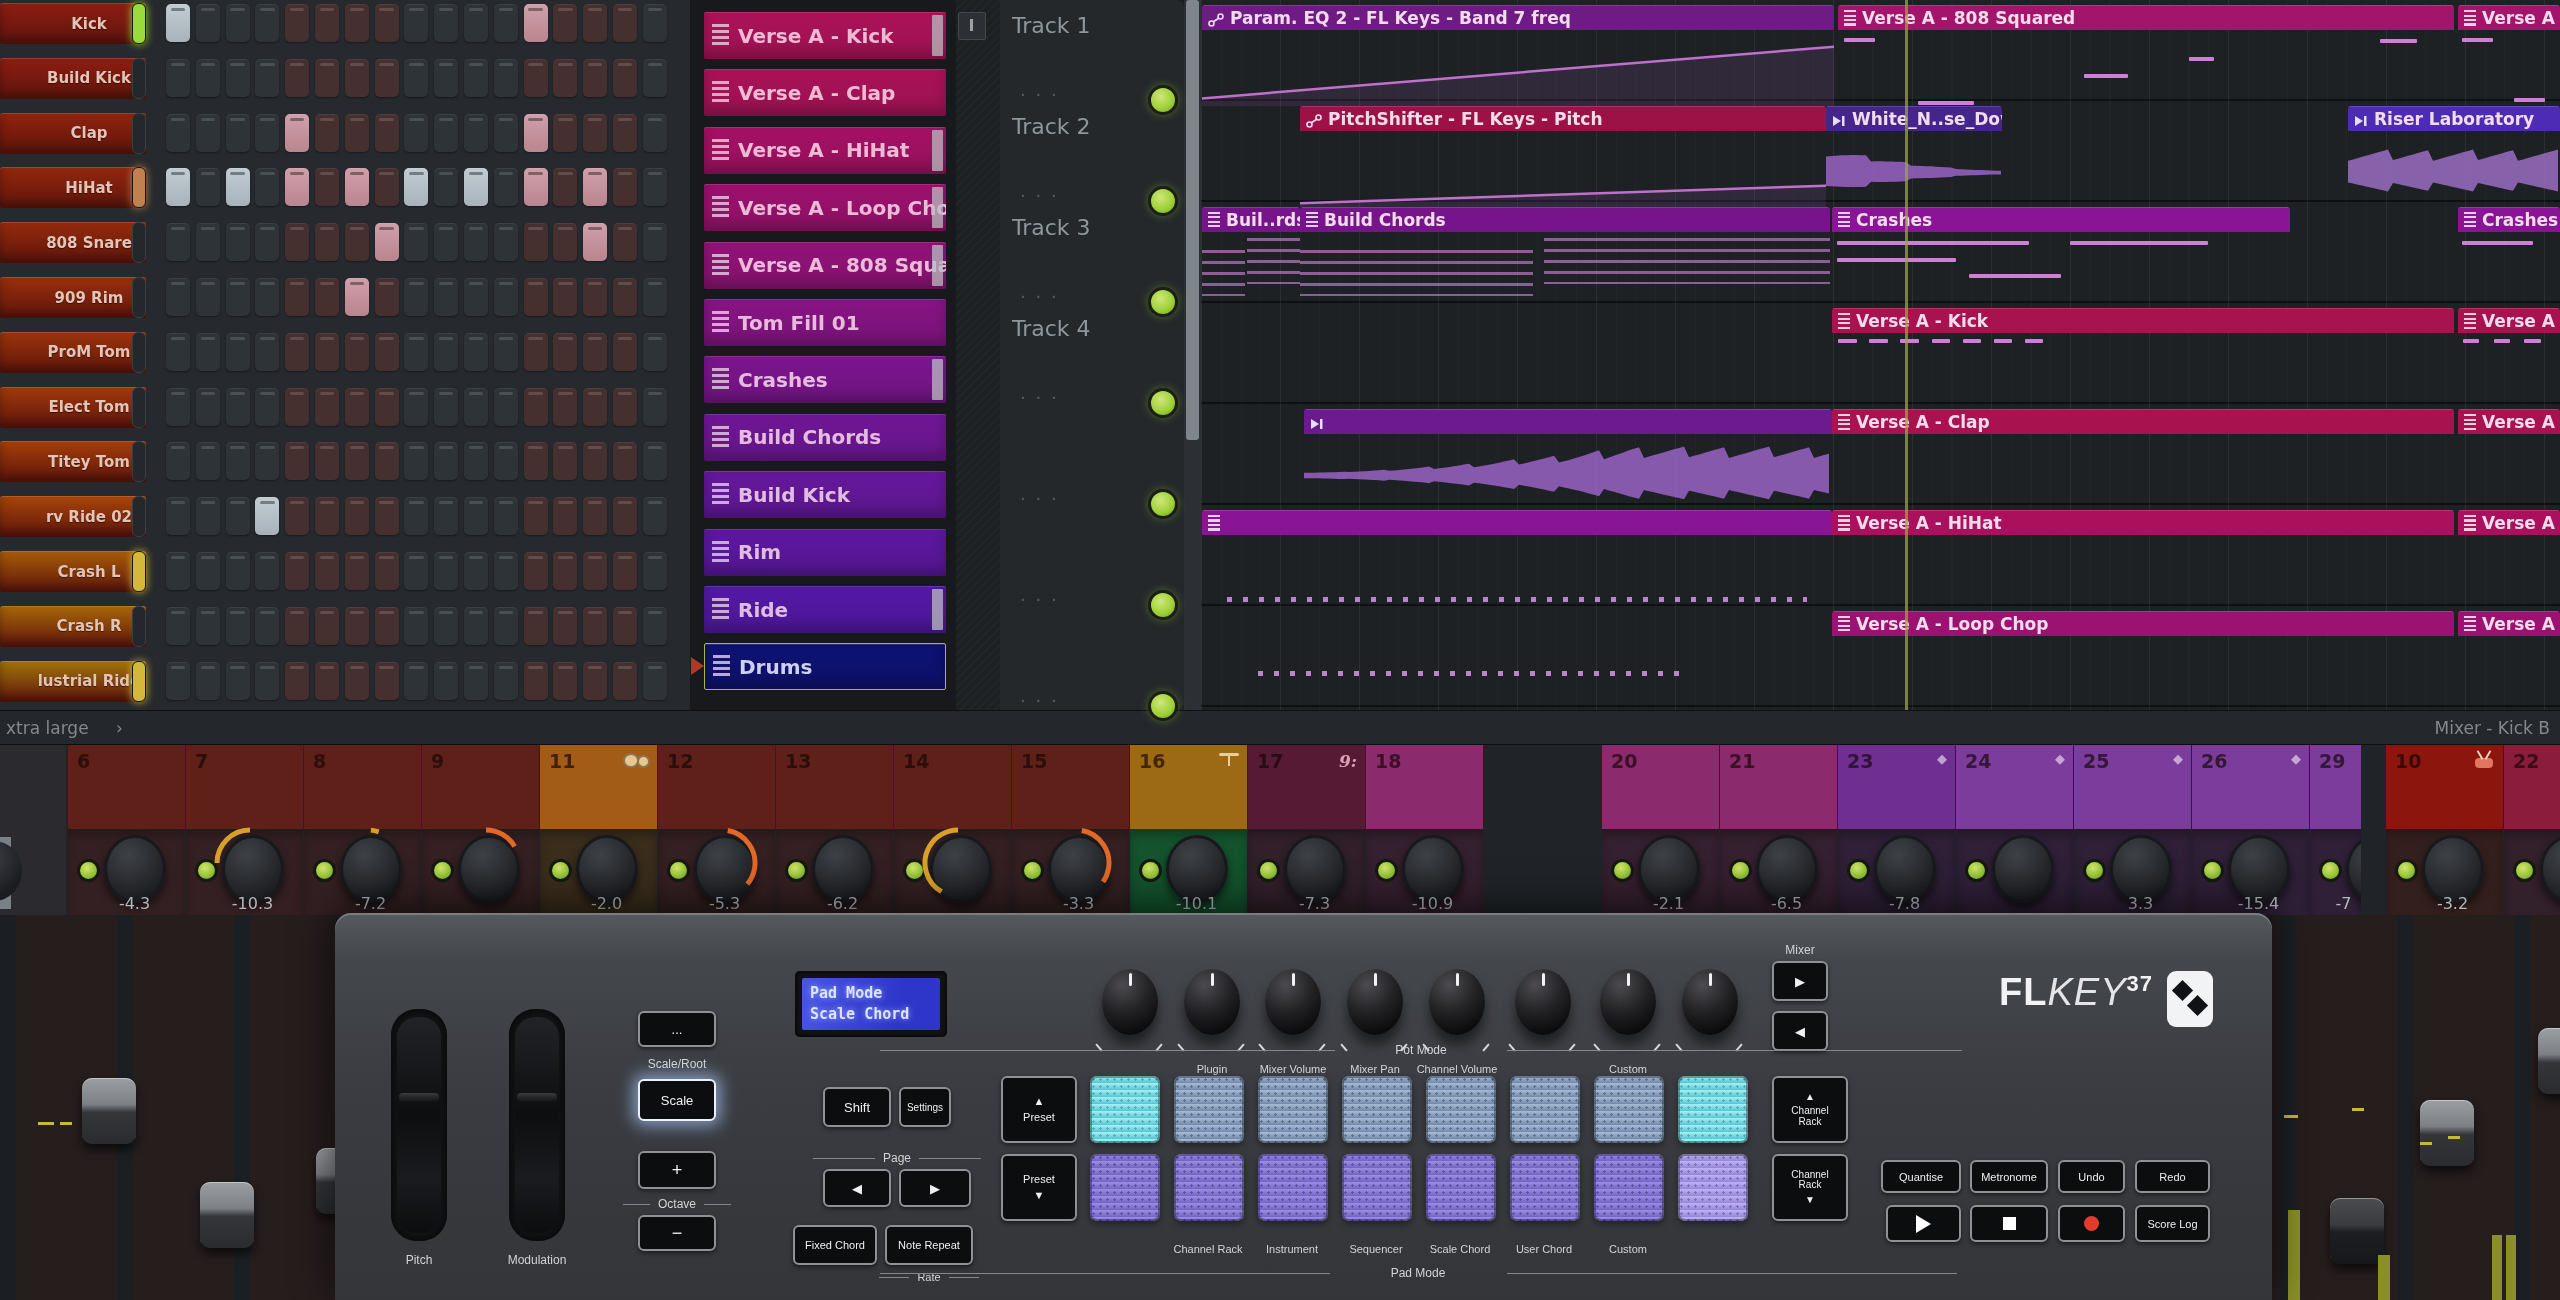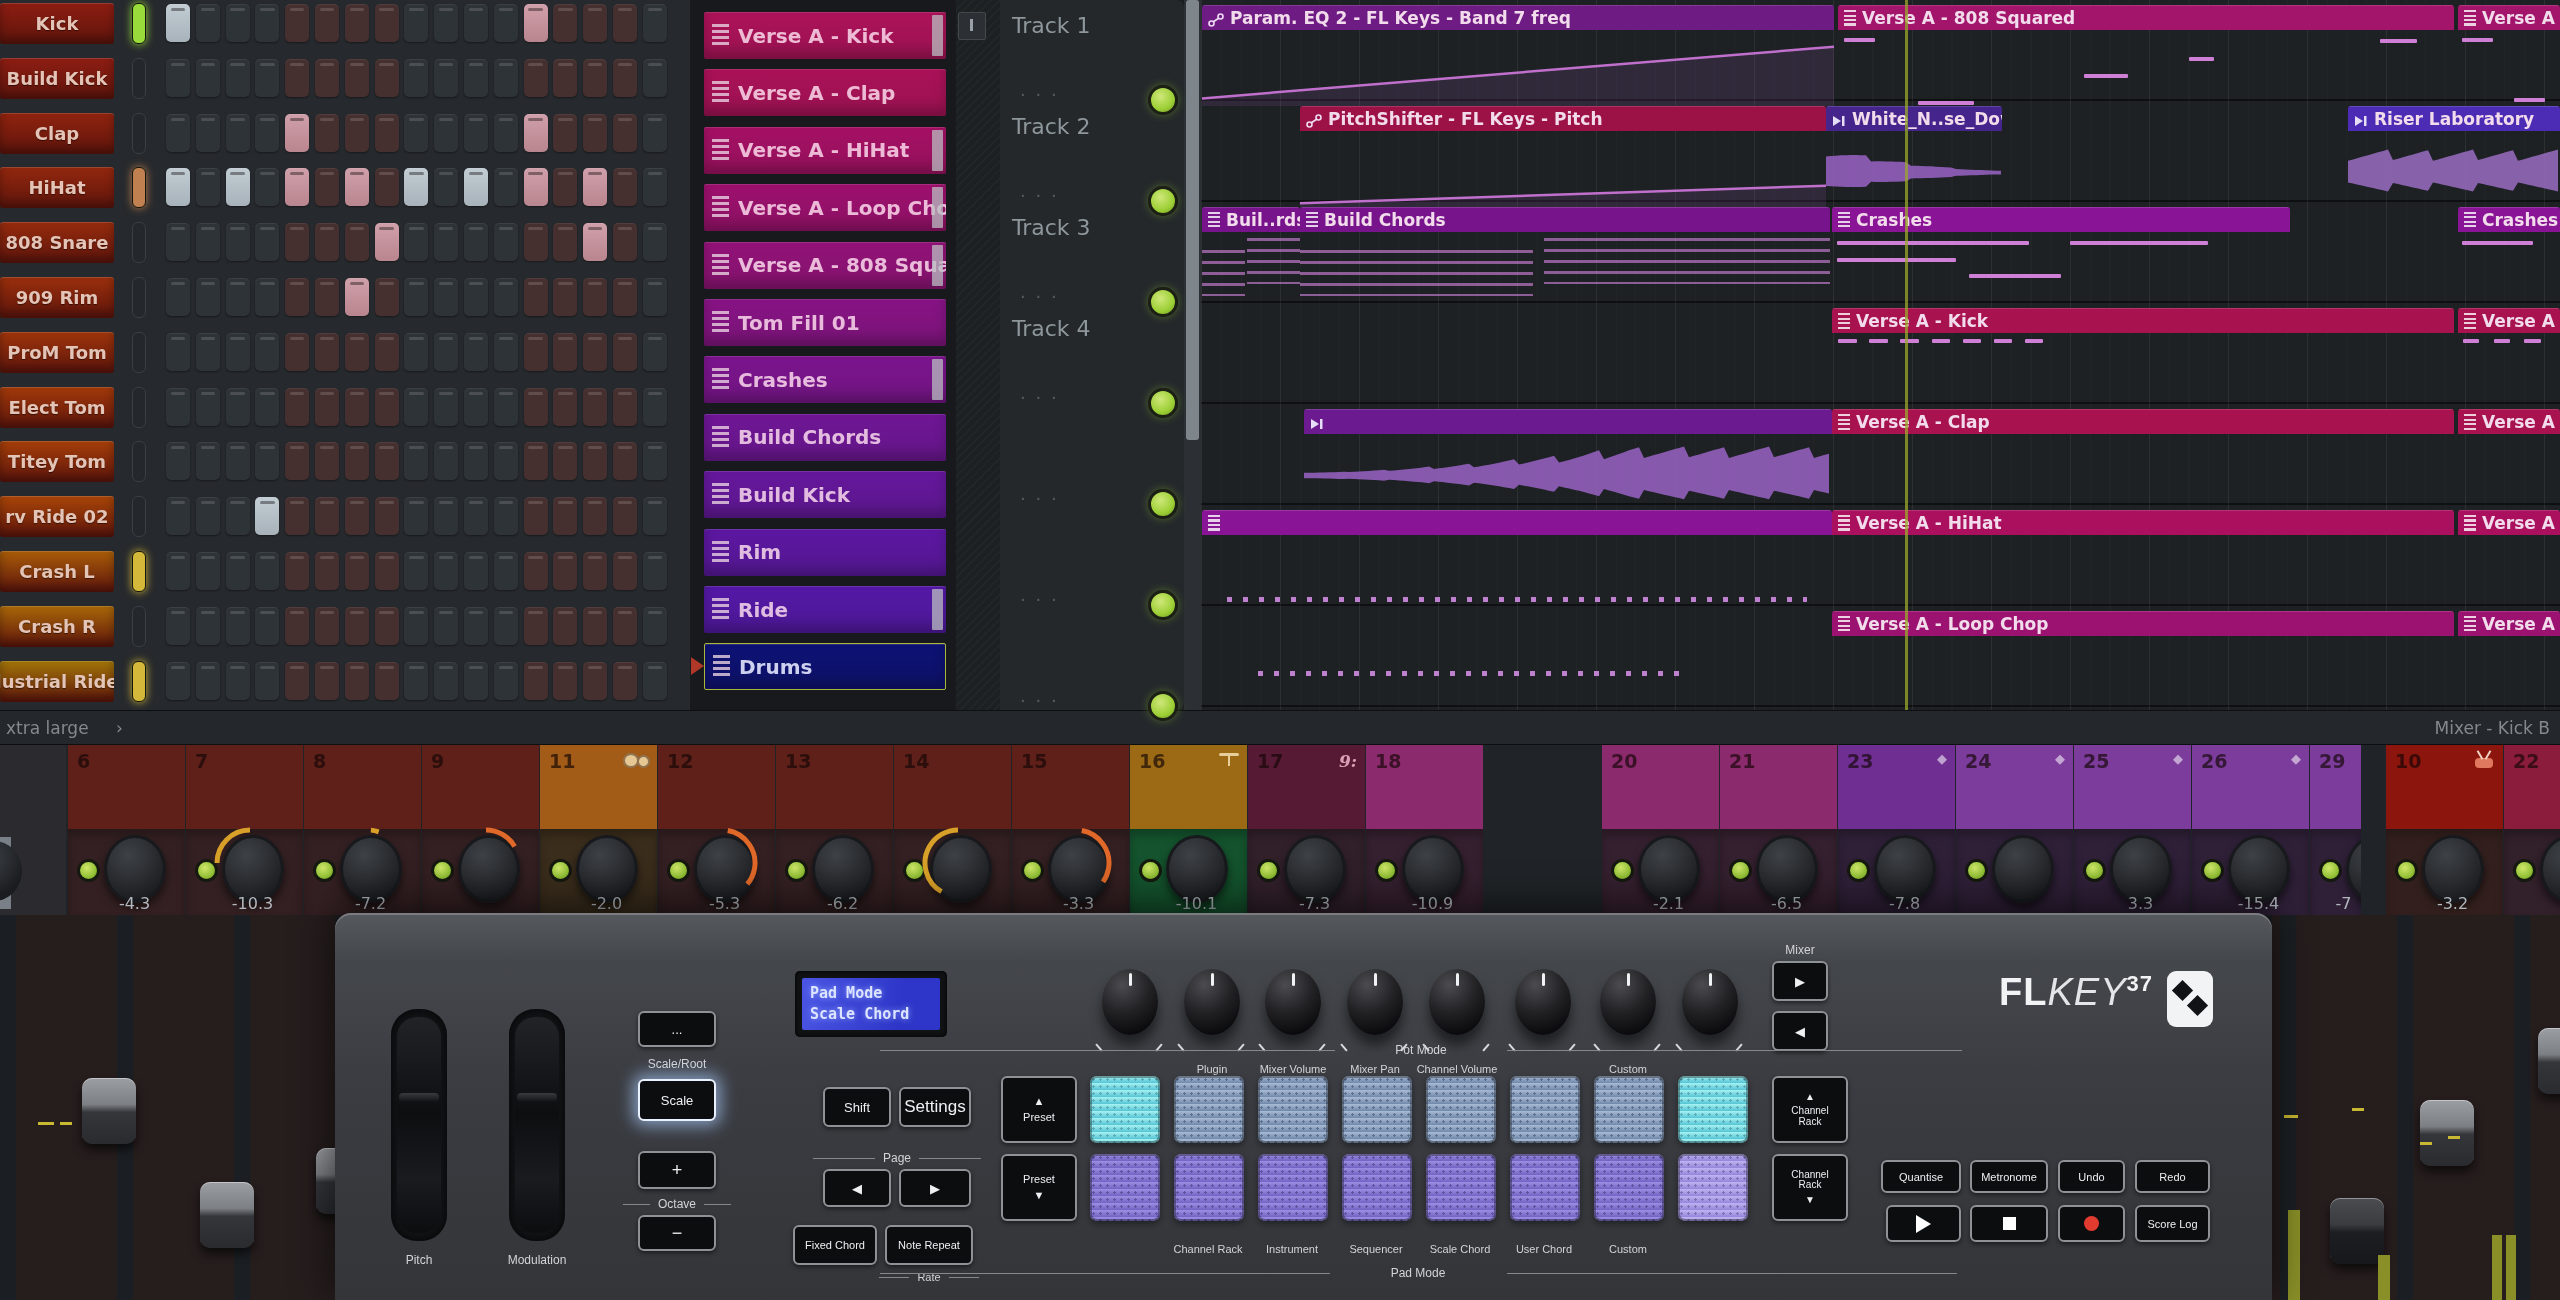--- a/index.html
+++ b/index.html
@@ -4,23 +4,23 @@
 <style>
   html,body{margin:0;padding:0;background:#0e1012;}
   #root{position:relative;width:2560px;height:1300px;overflow:hidden;background:#1b1e21;
         font-family:"DejaVu Sans","Liberation Sans",sans-serif;}
   .abs{position:absolute;}
 
   
   #channel-rack{left:0;top:0;width:690px;height:710px;background:#26292d;}
   .ch-name{position:absolute;left:0;width:114px;height:41px;border-radius:3px;
     display:flex;align-items:center;justify-content:center;
-    font-size:18px;font-weight:bold;color:#e3c4b6;text-shadow:0 1px 1px rgba(0,0,0,.5);
+    font-size:15px;font-weight:bold;color:#e3c4b6;text-shadow:0 1px 1px rgba(0,0,0,.5);
     box-shadow:inset 0 1px 0 rgba(255,255,255,.15), inset 0 -6px 10px rgba(0,0,0,.3);
-    overflow:hidden;white-space:nowrap;}
+    overflow:hidden;white-space:nowrap;padding-left:32px;}
   .ch-led{position:absolute;left:132px;width:14px;height:41px;border-radius:6px;
     background:#24282c;border:1px solid #3a3f44;box-sizing:border-box;}
   .step{position:absolute;width:24px;height:38px;border-radius:5px;background:#2e3338;
     box-shadow:inset 0 1px 0 rgba(255,255,255,.07), 0 1px 2px rgba(0,0,0,.4);}
   .step.g2{background:#46302f;}
   .step .notch{position:absolute;left:20%;top:4px;width:60%;height:3px;border-radius:2px;
     background:rgba(255,255,255,.14);}
   .step.lit{background:linear-gradient(#c2ccd3,#a8b2ba);}
   .step.lit.g2{background:linear-gradient(#d0a0aa,#b9858f);}
   .step.lit .notch{background:rgba(0,0,0,.38);}
@@ -1433,21 +1433,21 @@
     <div class="k kb-btn" style="left:303px;top:302px;width:78px;height:36px;font-size:18px;">−</div>
 
     <div class="k" id="lcd" style="left:460px;top:58px;width:152px;height:66px;">
       <div class="screen">
         <div class="line" style="top:6px;">Pad Mode</div>
         <div class="line" style="top:27px;">Scale Chord</div>
       </div>
     </div>
 
     <div class="k kb-btn" style="left:488px;top:174px;width:68px;height:40px;">Shift</div>
-    <div class="k kb-btn" style="left:564px;top:174px;width:72px;height:40px;font-size:17px;">Settings</div>
+    <div class="k kb-btn" style="left:564px;top:174px;width:52px;height:40px;font-size:10px;">Settings</div>
     <div class="k kb-lbl lines" style="left:478px;top:238px;width:168px;">
         <span>Page</span>
       </div>
     <div class="k kb-btn" style="left:488px;top:256px;width:68px;height:38px;">◀</div>
     <div class="k kb-btn" style="left:564px;top:256px;width:72px;height:38px;">▶</div>
     <div class="k kb-btn small" style="left:458px;top:312px;width:84px;height:40px;">Fixed Chord</div>
     <div class="k kb-btn small" style="left:550px;top:312px;width:88px;height:40px;">Note Repeat</div>
     <div class="k kb-lbl lines" style="left:544px;top:358px;width:100px;font-size:11px;">
         <span>Rate</span>
       </div>

